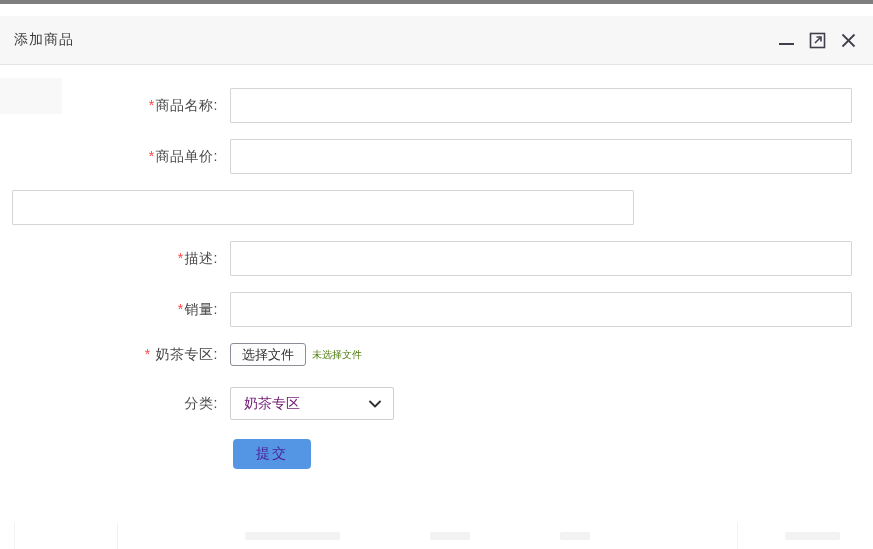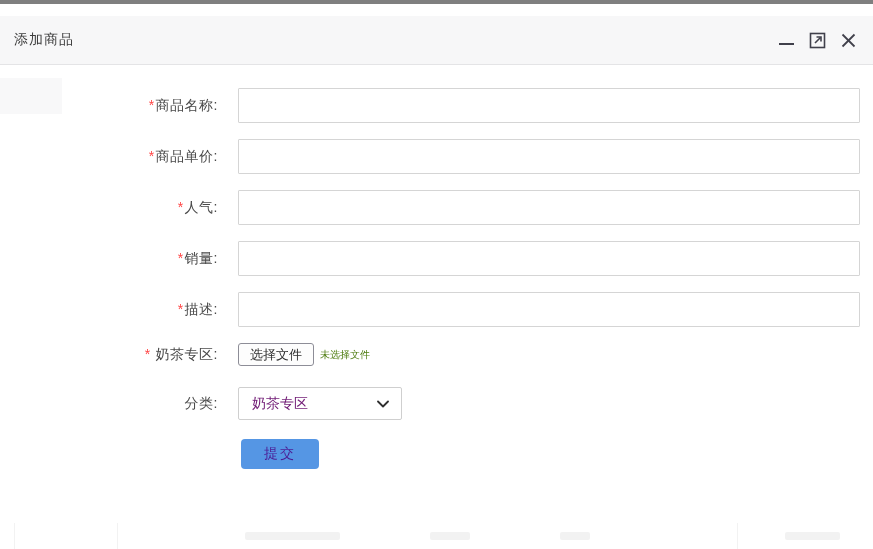--- a/index.html
+++ b/index.html
@@ -30,21 +30,21 @@
   .ghost-bar  { position:absolute; height:8px; background:rgba(0,0,0,0.05); top:532px; border-radius:2px; }
   
   .form { position:absolute; top:53px; left:0; width:100%; padding-top:35px; }
   .row { display:flex; align-items:center; margin-bottom:16px; }
   .row-label {
     width:218px; text-align:right; font-size:14px; color:#4a4a4a;
     flex:0 0 218px; letter-spacing:0.5px;
   }
   .req { color:#ff4343; margin-right:1px; }
   .req-spaced { margin-right:5px; }
-  .row-field { margin-left:20px; flex:1; display:flex; align-items:center; }
+  .row-field { margin-left:12px; flex:1; display:flex; align-items:center; }
   .text-input {
     width:622px; height:35px; border:1px solid #d5d5d5; border-radius:1px;
     background:#fff; outline:none; font-size:14px; padding:0 10px; color:#333;
   }
   .row-file { margin-bottom:21px; margin-top:3px; }
   .file-btn {
     height:23px; padding:0 11px; font-size:13px; color:#2f2f2f;
     background:#fdfdfd; border:1px solid #8d8d97; border-radius:3px; cursor:pointer;
     font-family:"Liberation Sans","DejaVu Sans",sans-serif;
   }
@@ -110,35 +110,34 @@
   </div>
 
   <div class="row">
     <div class="row-label"><span class="req">*</span><span>商品单价:</span></div>
     <div class="row-field">
       <input class="text-input" type="text" value="" style="">
     </div>
   </div>
 
   <div class="row">
-    <div class="row-label"><span class="req">*</span><span>人气:</span></div>
+    <div class="row-field">
+      <input class="text-input" type="text" value="" style="">
+    </div>
+  </div>
+
+  <div class="row">
+    <div class="row-label"><span class="req">*</span><span>描述:</span></div>
     <div class="row-field">
       <input class="text-input" type="text" value="" style="">
     </div>
   </div>
 
   <div class="row">
     <div class="row-label"><span class="req">*</span><span>销量:</span></div>
-    <div class="row-field">
-      <input class="text-input" type="text" value="" style="">
-    </div>
-  </div>
-
-  <div class="row">
-    <div class="row-label"><span class="req">*</span><span>描述:</span></div>
     <div class="row-field">
       <input class="text-input" type="text" value="" style="">
     </div>
   </div>
 
   <div class="row row-file">
     <div class="row-label"><span class="req req-spaced">*</span><span>奶茶专区:</span></div>
     <div class="row-field">
       <button class="file-btn">选择文件</button>
       <span class="file-status">未选择文件</span>

